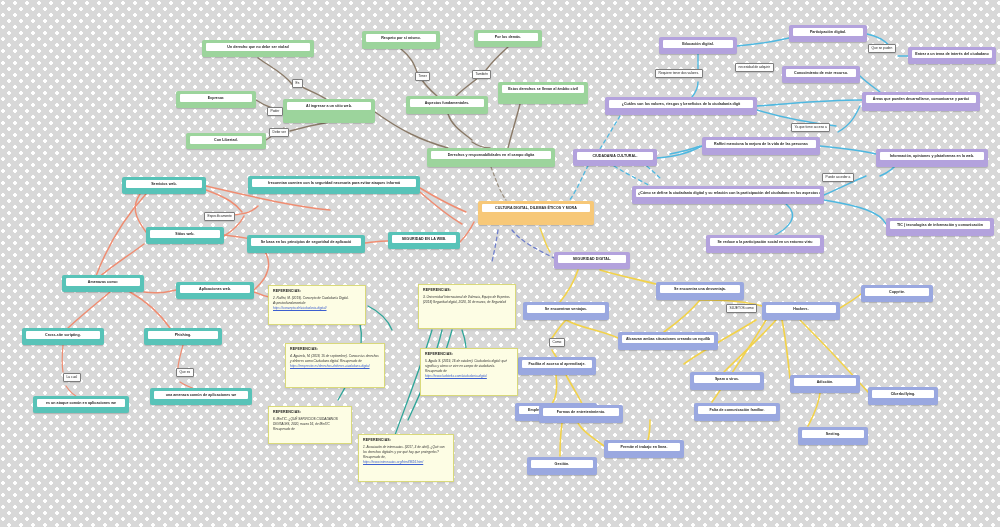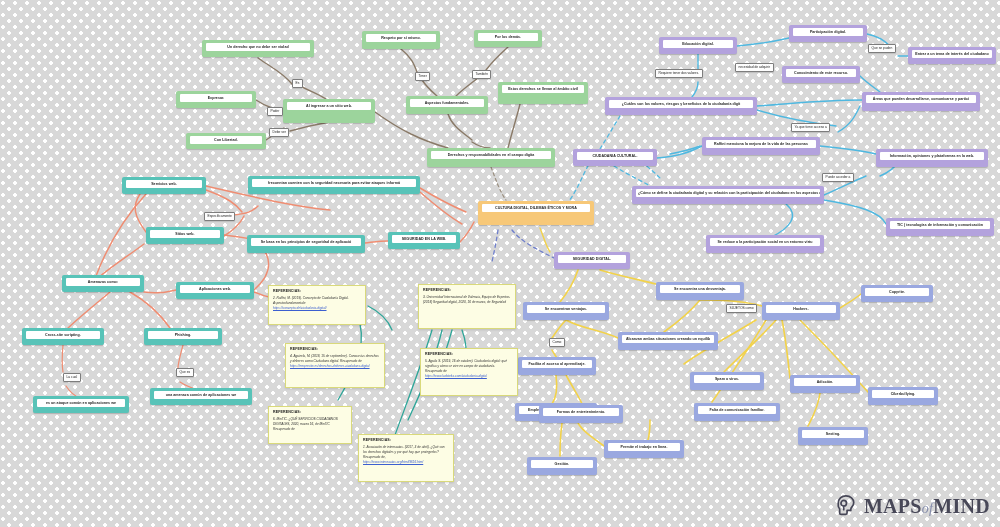--- a/index.html
+++ b/index.html
@@ -435,24 +435,14 @@
         <div class="rtitle">REFERENCIAS:</div>
         <div class="rbody">6. MinTIC. ¿QUÉ SERVICIOS CIUDADANOS DIGITALES, 2020, marzo 16, de MinTIC Recuperado de</div>
       </div>
       <div class="refcard" style="left: 358px; top: 434px; width: 96px; height: 48px;">
         <div class="rtitle">REFERENCIAS:</div>
         <div class="rbody">1. Asociación de internautas. (2017, 3 de abril). ¿Qué son los derechos digitales y por qué hay que protegerlos? Recuperado de,</div>
         <a class="rbody rlink" href="#">https://www.internautas.org/html/9616.html</a>
       </div>
     </div>
 
-  <div id="brand">
-    <svg class="bmark" viewBox="0 0 32 32">
-      <path d="M6.5 12.5c0-5 4-9 9.4-9 5.6 0 9.6 3.6 9.6 8.3 0 2.6-1 4-2.2 5.3-1 1.1-1.4 1.8-1.4 3.2v1.2h-4.6v3.1c0 .9-.7 1.6-1.6 1.6H9.9c-1 0-1.7-.8-1.7-1.7v-4.4c0-1-.3-1.5-1-2.2-.5-.6-.7-1-.7-1.8z" fill="none" stroke="#3b3b4d" stroke-width="2.1" stroke-linejoin="round"></path>
-      <circle cx="13.2" cy="12.6" r="3.4" fill="none" stroke="#3b3b4d" stroke-width="2.1"></circle>
-      <path d="M13.2 16v4.6" fill="none" stroke="#3b3b4d" stroke-width="2.1" stroke-linecap="round"></path>
-    </svg>
-    <div class="btext">
-      <span>MAPS</span><span class="of">of</span><span>MIND</span>
-    </div>
-  </div>
 
 </div>
 
 </body></html>

